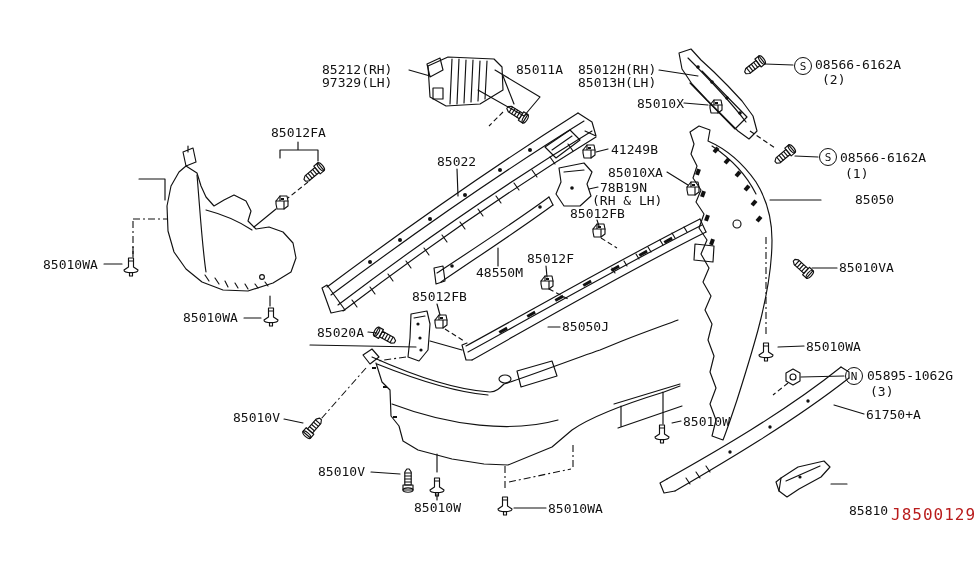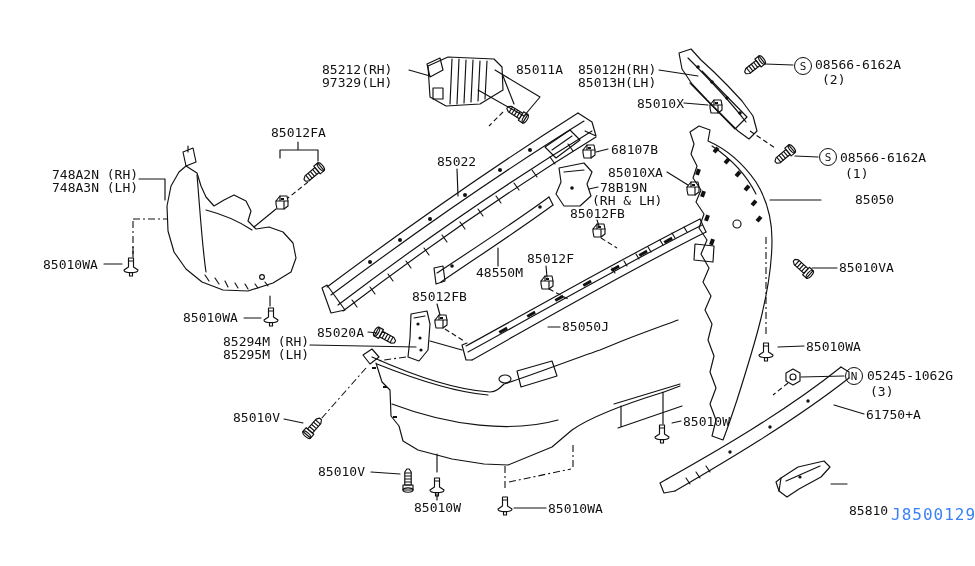--- a/index.html
+++ b/index.html
@@ -5,21 +5,21 @@
   html,body{margin:0;padding:0;background:#fff;}
   #stage{position:relative;width:975px;height:566px;background:#fff;overflow:hidden;
          font-family:"DejaVu Sans Mono", monospace;color:#111;}
   #art{position:absolute;left:0;top:0;}
   .lbl{position:absolute;white-space:nowrap;font-size:13px;line-height:13px;
        letter-spacing:0;color:#111;}
   .lbl div{line-height:13px;}
   .circ{position:absolute;width:18px;height:18px;border:1.4px solid #111;border-radius:50%;
         font-size:11px;line-height:18px;text-align:center;box-sizing:border-box;
         font-family:"DejaVu Sans Mono",monospace;}
-  .code{position:absolute;white-space:nowrap;font-size:16px;letter-spacing:1px;color:#3b82f6;}
+  .code{position:absolute;white-space:nowrap;font-size:16px;letter-spacing:1px;color:#b91c1c;}
   svg *{vector-effect:non-scaling-stroke;}
   .ink{stroke:#111;fill:none;stroke-width:1.15;stroke-linecap:round;stroke-linejoin:round;}
   .fill{fill:#111;stroke:none;}
   .dash{stroke:#111;fill:none;stroke-width:1.1;stroke-dasharray:7 3 2 3;}
   .dash2{stroke:#111;fill:none;stroke-width:1.1;stroke-dasharray:5 3;}
 </style>
 </head>
 <body>
 
 <div id="stage">
@@ -271,56 +271,48 @@
 <div class="circ" style="left:794px;top:57px">S</div>
 <div class="lbl" style="left:815px;top:58px">08566-6162A</div>
 <div class="lbl" style="left:822px;top:73px">(2)</div>
 
 <div class="lbl" style="left:637px;top:97px">85010X</div>
 
 <div class="circ" style="left:819px;top:148px">S</div>
 <div class="lbl" style="left:840px;top:151px">08566-6162A</div>
 <div class="lbl" style="left:845px;top:167px">(1)</div>
 
-<div class="lbl" style="left:611px;top:143px">68107B</div>
+<div class="lbl" style="left:611px;top:143px">41249B</div>
 <div class="lbl" style="left:608px;top:166px">85010XA</div>
 
 <div class="lbl" style="left:600px;top:181px">
   <div>78B19N</div>
   <div style="margin-left:-8px">(RH &amp; LH)</div>
 </div>
 
 <div class="lbl" style="left:570px;top:207px">85012FB</div>
 <div class="lbl" style="left:271px;top:126px">85012FA</div>
 <div class="lbl" style="left:437px;top:155px">85022</div>
 
-<div class="lbl" style="left:52px;top:168px">
-  <div>748A2N (RH)</div>
-  <div>748A3N (LH)</div>
-</div>
 
 <div class="lbl" style="left:43px;top:258px">85010WA</div>
 <div class="lbl" style="left:855px;top:193px">85050</div>
 <div class="lbl" style="left:839px;top:261px">85010VA</div>
 <div class="lbl" style="left:476px;top:266px">48550M</div>
 <div class="lbl" style="left:527px;top:252px">85012F</div>
 <div class="lbl" style="left:183px;top:311px">85010WA</div>
 <div class="lbl" style="left:317px;top:326px">85020A</div>
 
-<div class="lbl" style="left:223px;top:335px">
-  <div>85294M (RH)</div>
-  <div>85295M (LH)</div>
-</div>
 
 <div class="lbl" style="left:412px;top:290px">85012FB</div>
 <div class="lbl" style="left:562px;top:320px">85050J</div>
 <div class="lbl" style="left:806px;top:340px">85010WA</div>
 
 <div class="circ" style="left:845px;top:367px">N</div>
-<div class="lbl" style="left:867px;top:369px">05245-1062G</div>
+<div class="lbl" style="left:867px;top:369px">05895-1062G</div>
 <div class="lbl" style="left:870px;top:385px">(3)</div>
 
 <div class="lbl" style="left:866px;top:408px">61750+A</div>
 <div class="lbl" style="left:683px;top:415px">85010W</div>
 <div class="lbl" style="left:849px;top:504px">85810</div>
 <div class="lbl" style="left:548px;top:502px">85010WA</div>
 <div class="lbl" style="left:233px;top:411px">85010V</div>
 <div class="lbl" style="left:318px;top:465px">85010V</div>
 <div class="lbl" style="left:414px;top:501px">85010W</div>
 

